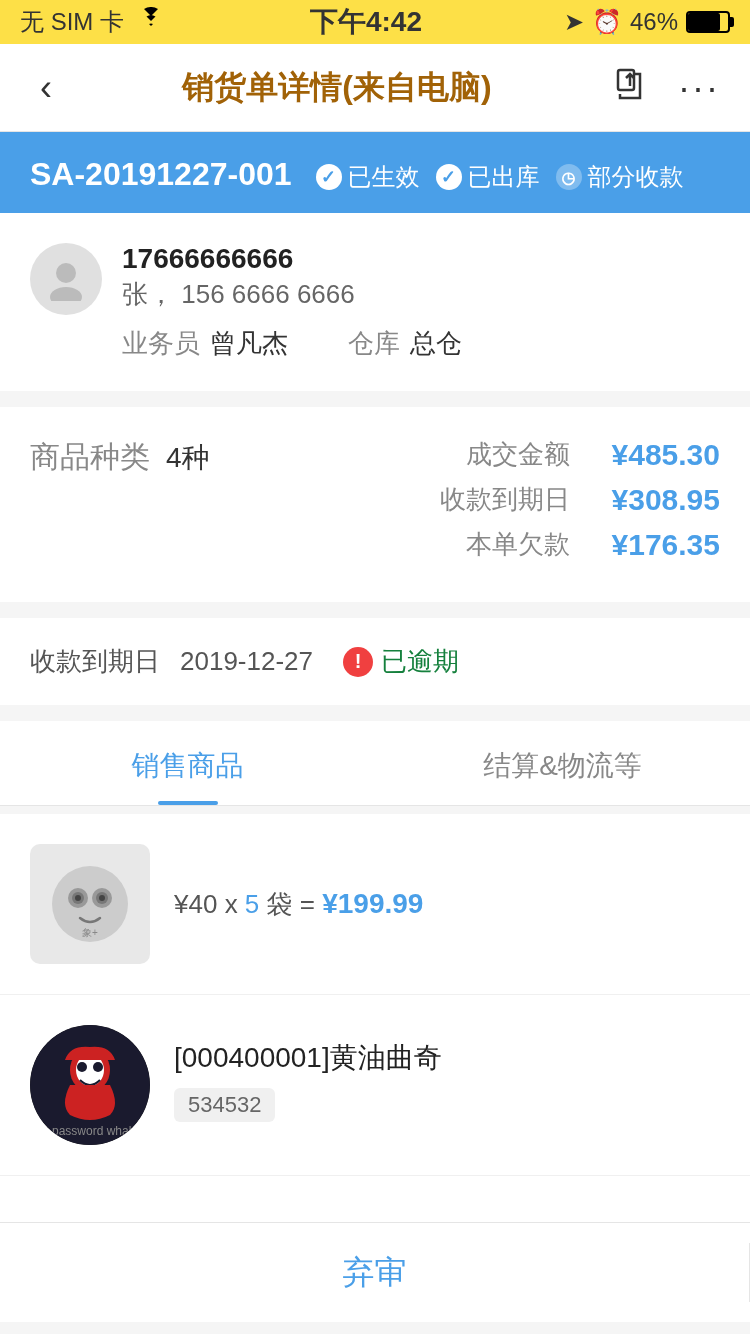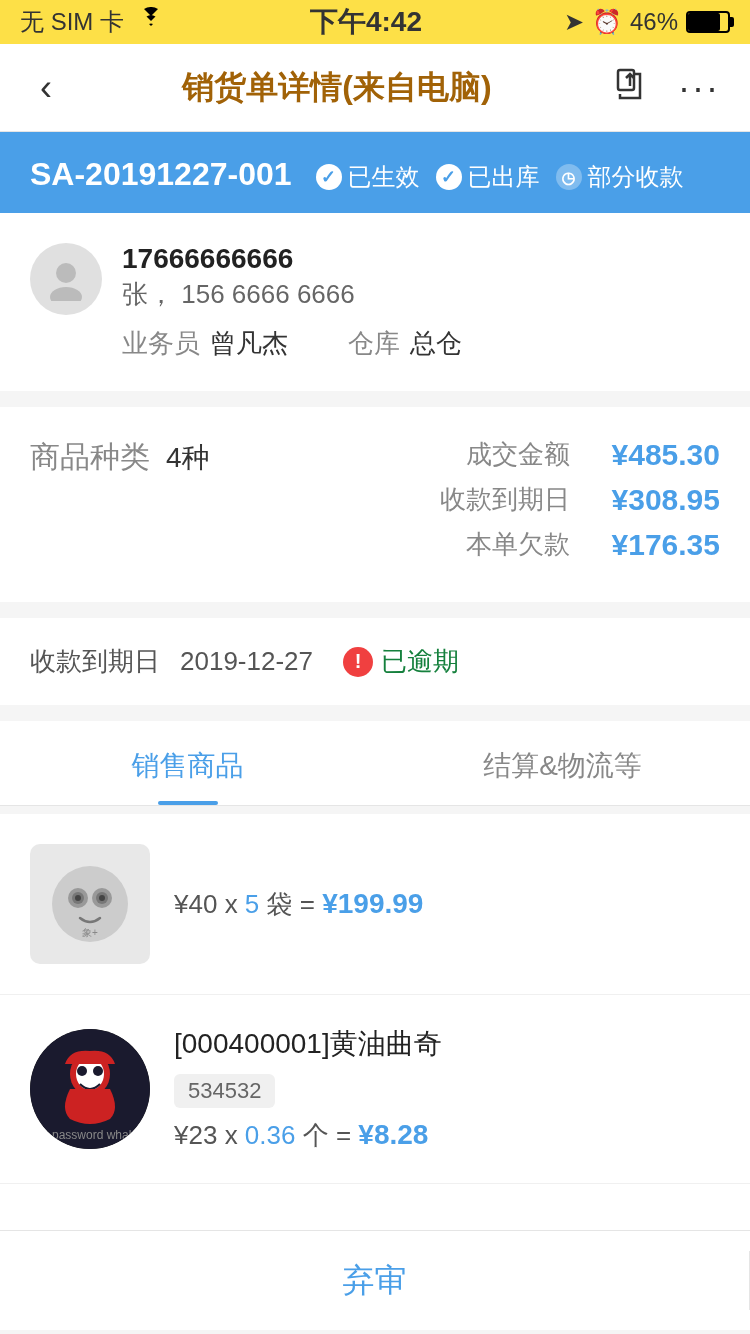--- a/index.html
+++ b/index.html
@@ -286,21 +286,21 @@
     .product-price-row {
       font-size: 26px;
       color: #555;
     }
     .price-blue { color: #4a9fe8; }
     .price-total { color: #4a9fe8; font-weight: 600; font-size: 28px; }
 
     
     .bottom-bar {
       position: fixed;
-      bottom: 4px;
+      bottom: 12px;
       left: 0;
       width: 750px;
       height: 100px;
       background: #fff;
       border-top: 1px solid #e5e5e5;
       display: flex;
     }
     .bottom-btn {
       flex: 1;
       display: flex;
@@ -491,28 +491,20 @@
         <path d="M40 60 Q30 80 40 90 Q60 100 80 90 Q90 80 80 60" fill="#cc2222"></path>
         <path d="M35 35 Q40 20 60 22 Q80 20 85 35" fill="#cc2222"></path>
         <text x="22" y="110" font-size="12" fill="#888" font-family="sans-serif">password whale</text>
       </svg>
     </div>
     <div class="product-details">
       <div class="product-name">
         <span>[000400001]</span><span>黄油曲奇</span>
       </div>
       <div class="product-sku-badge">534532</div>
-      <div class="product-price-row">
-        <span>¥23</span>
-        <span> x </span>
-        <span class="price-blue">0.36</span>
-        <span>个</span>
-        <span> = </span>
-        <span class="price-total">¥8.28</span>
-      </div>
     </div>
   </div>
 
   <div style="height:100px;"></div>
 </div>
 
 <div class="bottom-bar">
   <div class="bottom-btn cancel">弃审</div>
   <div class="bottom-divider"></div>
 </div>

